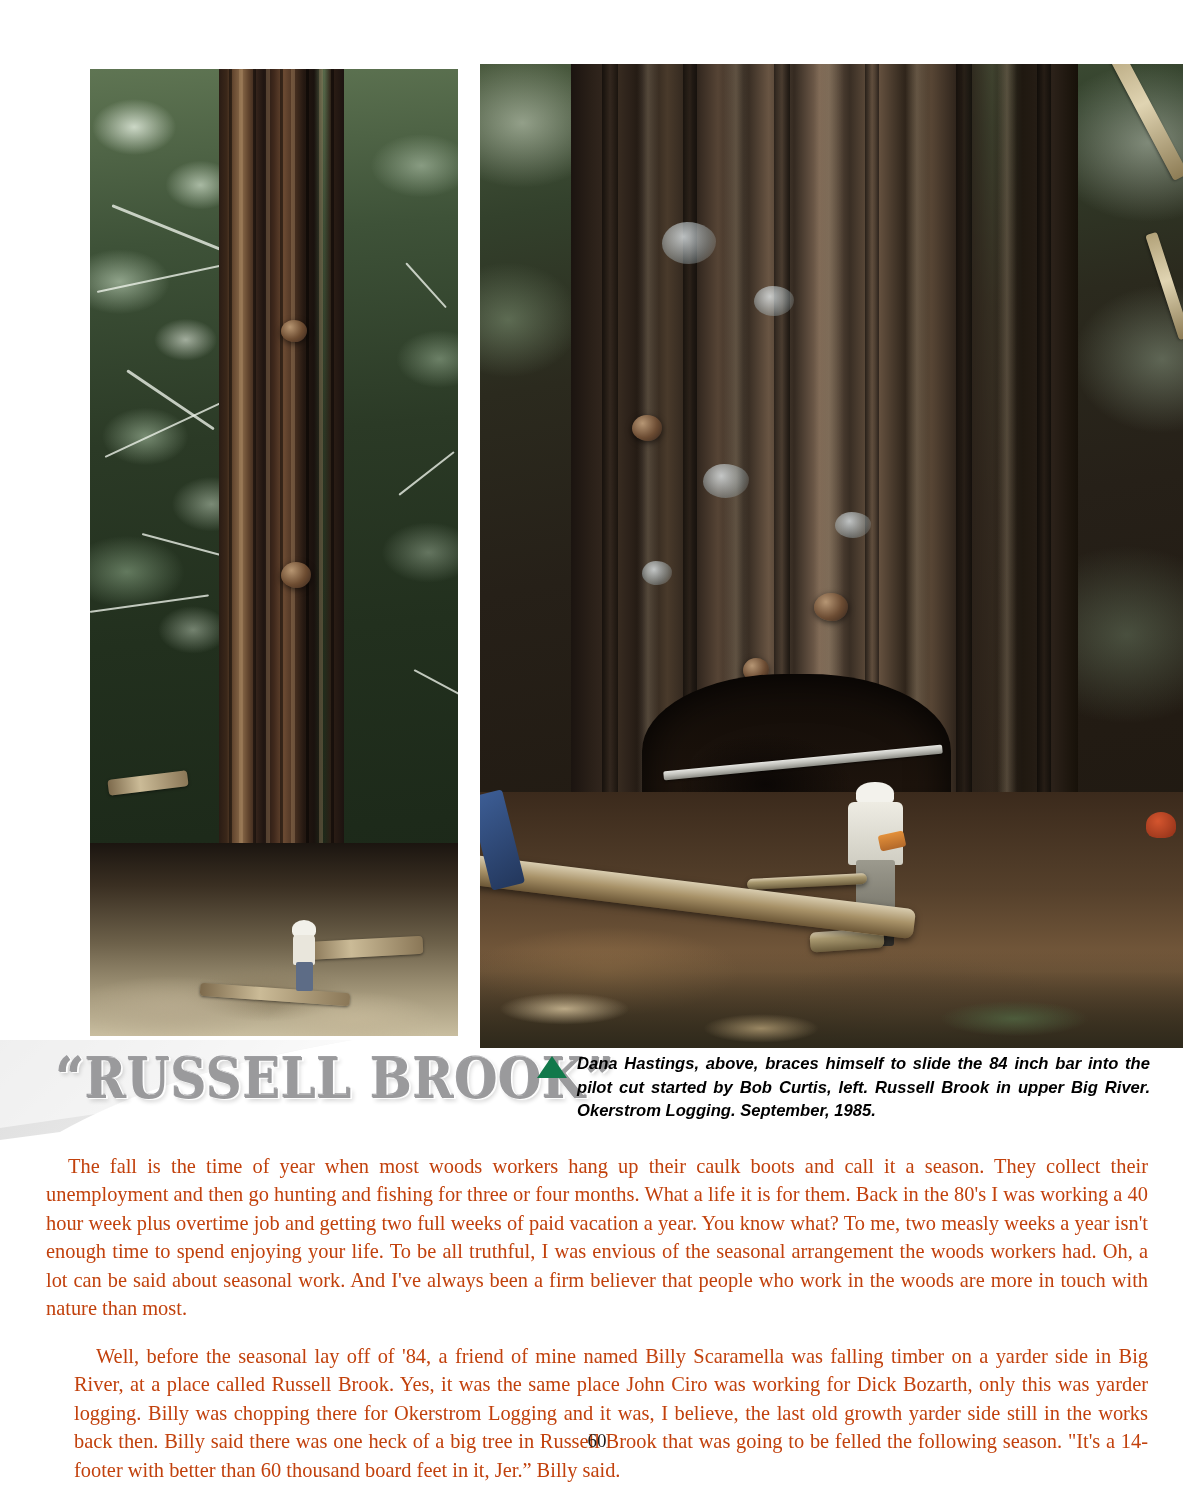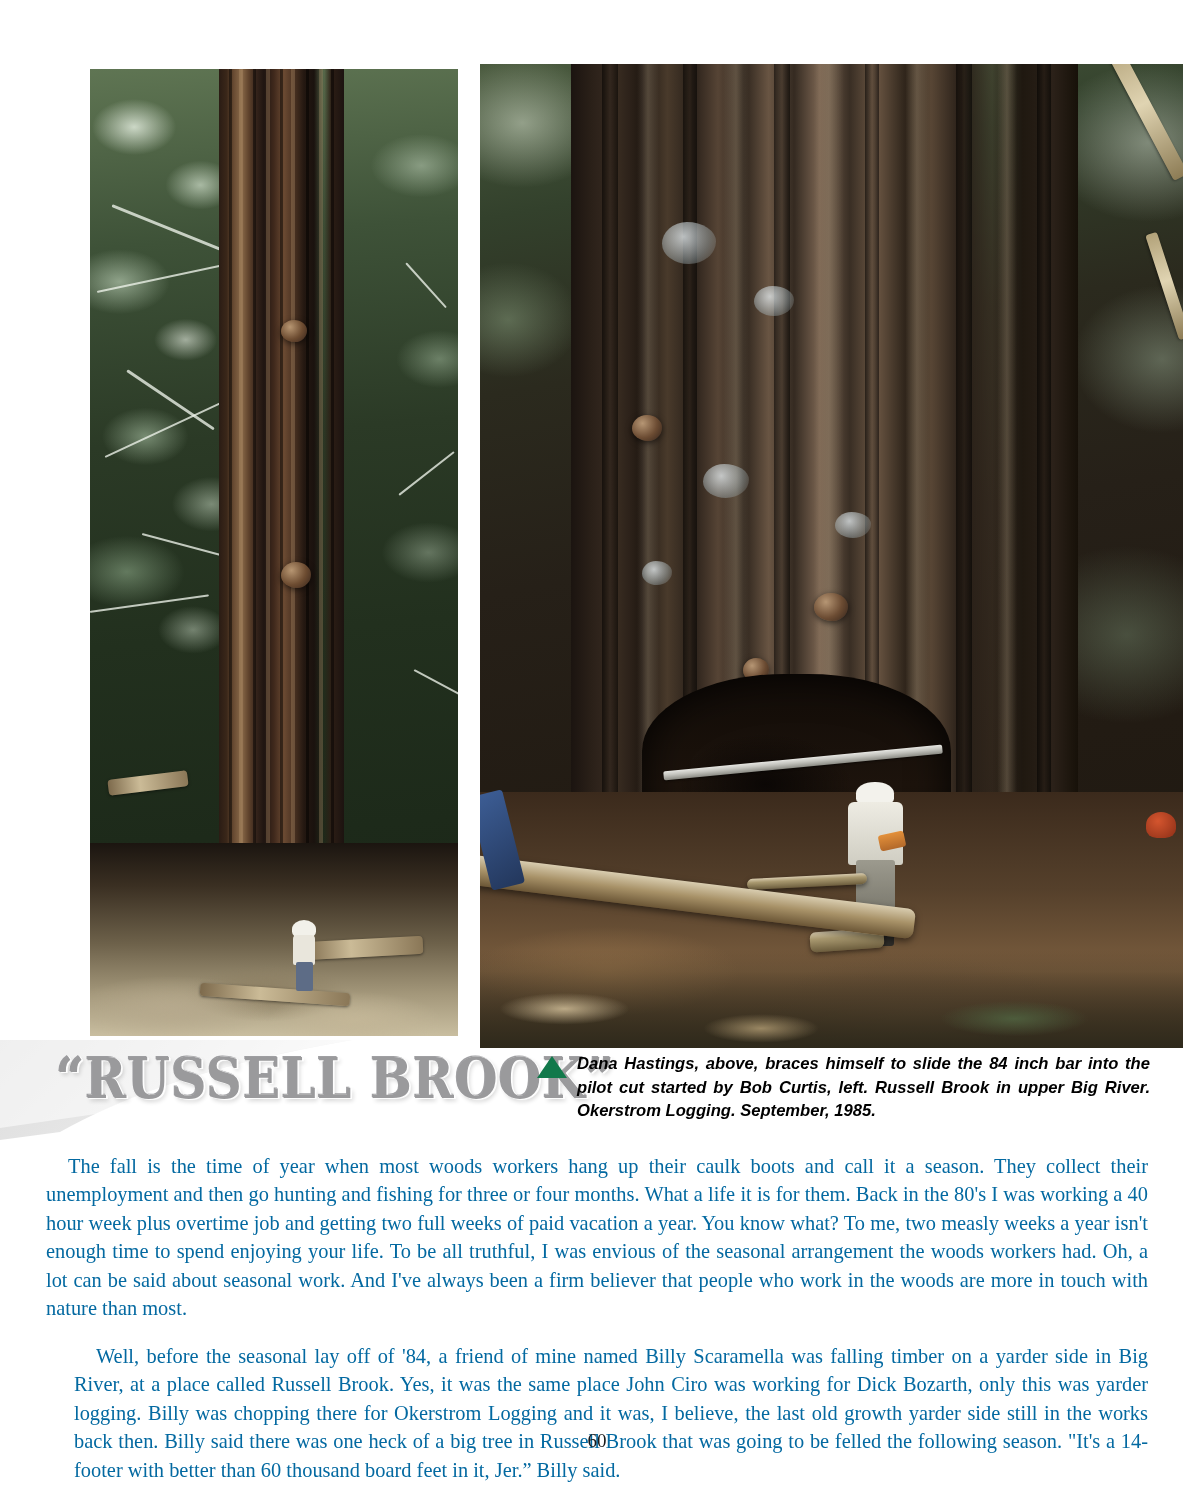--- a/index.html
+++ b/index.html
@@ -336,21 +336,21 @@
     top: 1152px;
     width: 1102px;
   }
   .body-copy p {
     margin: 0;
     font-family: "Liberation Serif", serif;
     font-size: 20.4px;
     line-height: 1.395;
     text-align: justify;
     text-indent: 22px;
-    color: #0369a1;
+    color: #c2410c;
     -webkit-hyphens: none;
     hyphens: none;
   }
   .body-copy p + p {
     margin-top: 19px;
     margin-left: 28px;
   }
   .body-copy p:last-child {
     text-align: justify;
   }

